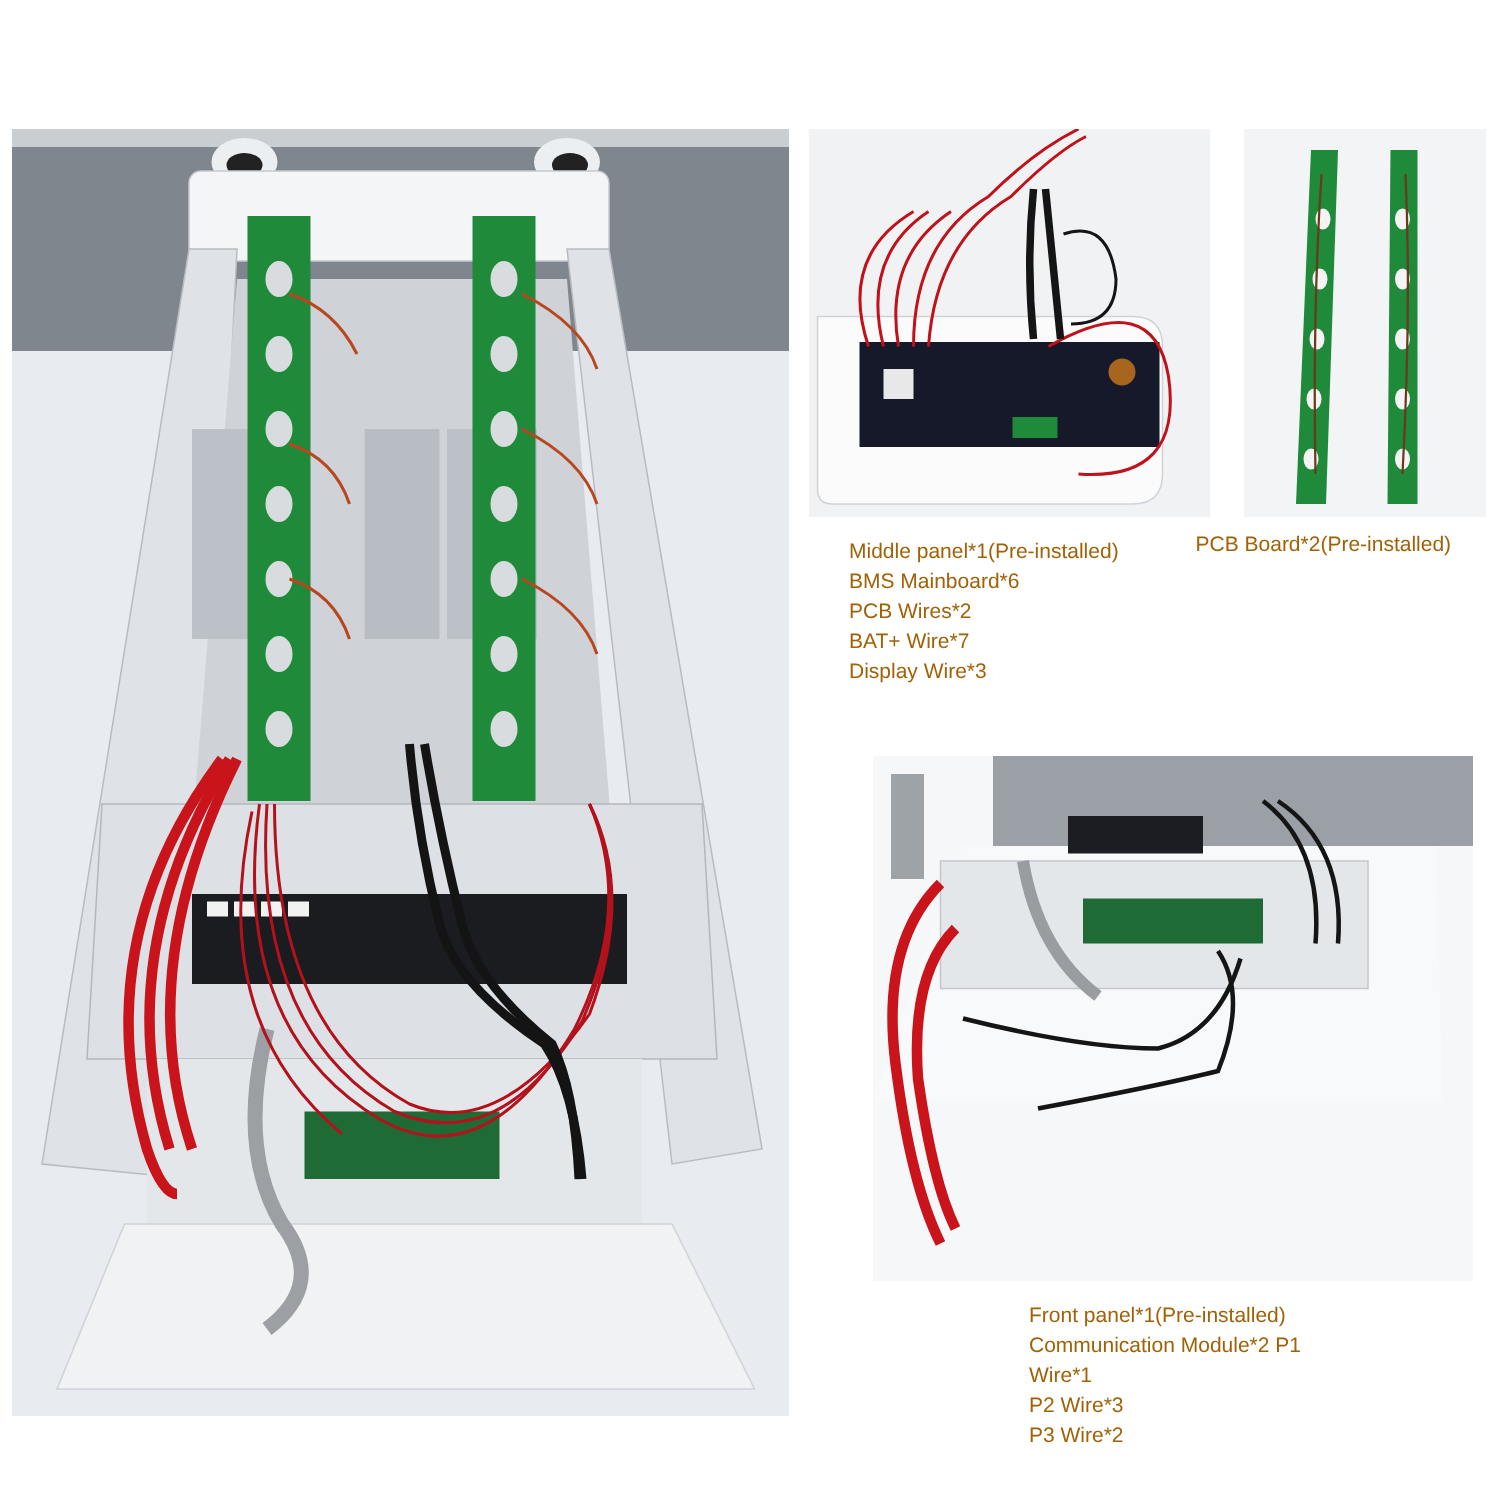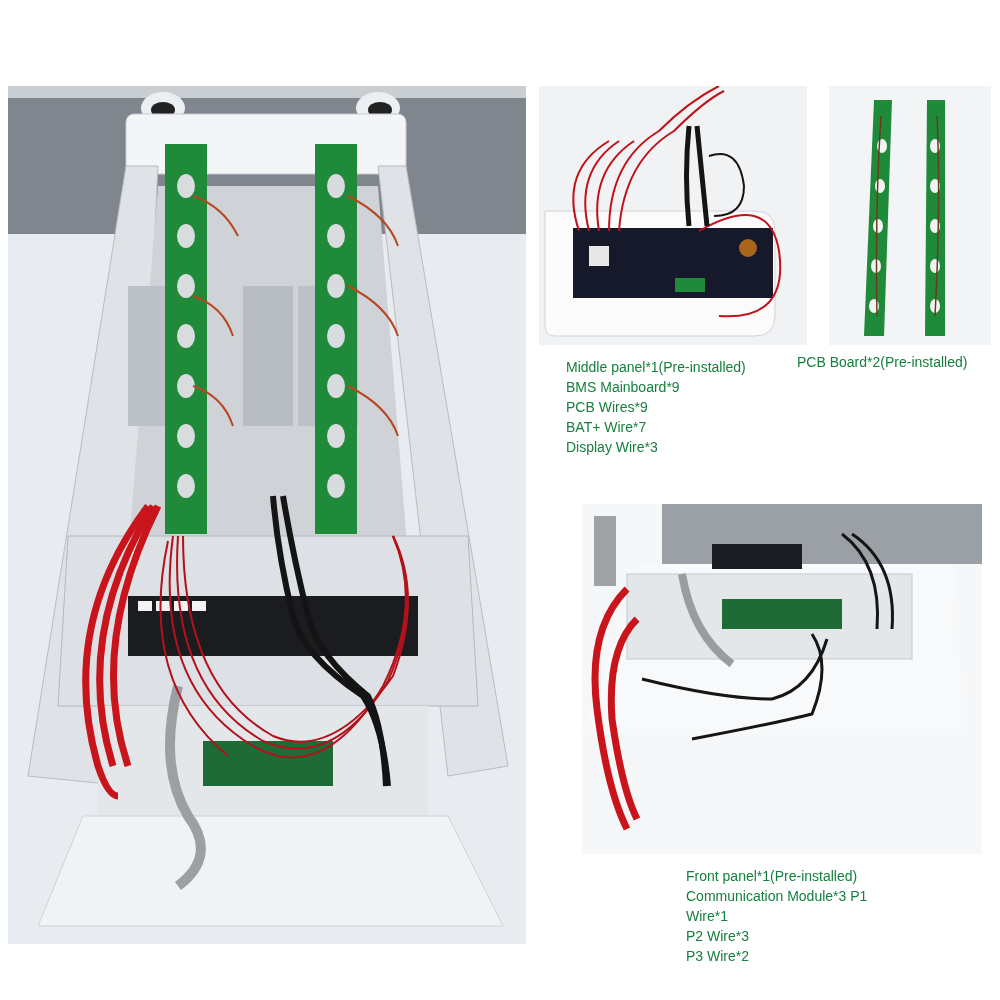--- a/index.html
+++ b/index.html
@@ -1,18 +1,18 @@
 <!DOCTYPE html>
 <html><head>
 <meta charset="utf-8">
 <style>
   html,body{margin:0;padding:0;background:#ffffff;}
   body{width:1000px;height:1000px;position:relative;overflow:hidden;font-family:"Liberation Sans",sans-serif;}
   .photo{position:absolute;overflow:hidden;}
-  .caption{position:absolute;color:#15803d;font-size:14px;line-height:20px;font-family:"Liberation Sans",sans-serif;}
+  .caption{position:absolute;color:#a16207;font-size:14px;line-height:20px;font-family:"Liberation Sans",sans-serif;}
   .caption div{white-space:nowrap;}
   svg{display:block;}
 </style>
 </head>
 <body>
 
 <div class="photo" style="left:8px;top:86px;width:518px;height:858px;">
   <svg width="518" height="858" viewBox="0 0 518 858">
     <rect x="0" y="0" width="518" height="858" fill="#e8ebef"></rect>
     <rect x="0" y="0" width="518" height="148" fill="#80868d"></rect>
@@ -161,29 +161,29 @@
       <path d="M110,235 q80,-15 120,-25 q20,-50 0,-80"></path>
       <path d="M260,30 q40,30 35,95"></path>
         <path d="M270,30 q45,30 40,95"></path>
     </g>
     <path d="M100,70 q10,60 50,90" stroke="#999da2" stroke-width="8" fill="none"></path>
   </svg>
 </div>
 
 <div class="caption" style="left:566px;top:357px;">
   <div>Middle panel*1(Pre-installed)</div>
-  <div>BMS Mainboard*9</div>
-  <div>PCB Wires*9</div>
+  <div>BMS Mainboard*6</div>
+  <div>PCB Wires*2</div>
   <div>BAT+ Wire*7</div>
   <div>Display Wire*3</div>
 </div>
 
 <div class="caption" style="left:797px;top:352px;">
   <div>PCB Board*2(Pre-installed)</div>
 </div>
 
 <div class="caption" style="left:686px;top:866px;">
   <div>Front panel*1(Pre-installed)</div>
-  <div>Communication Module*3 P1</div>
+  <div>Communication Module*2 P1</div>
   <div>Wire*1</div>
   <div>P2 Wire*3</div>
   <div>P3 Wire*2</div>
 </div>
 
 </body></html>

